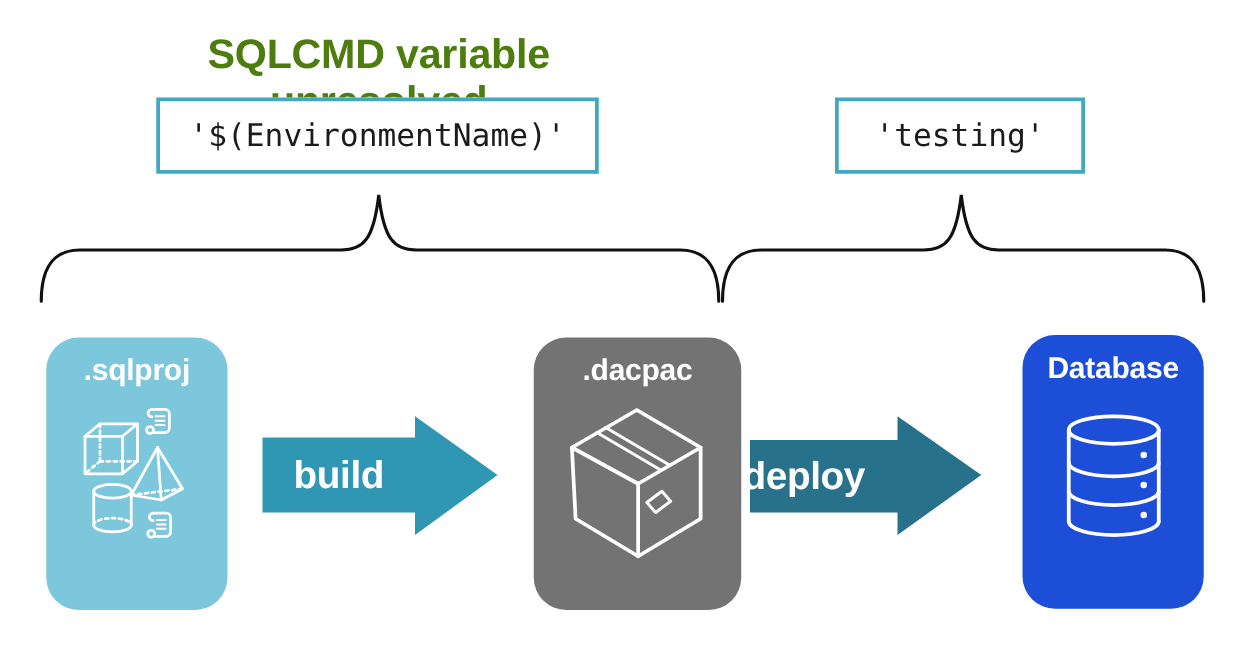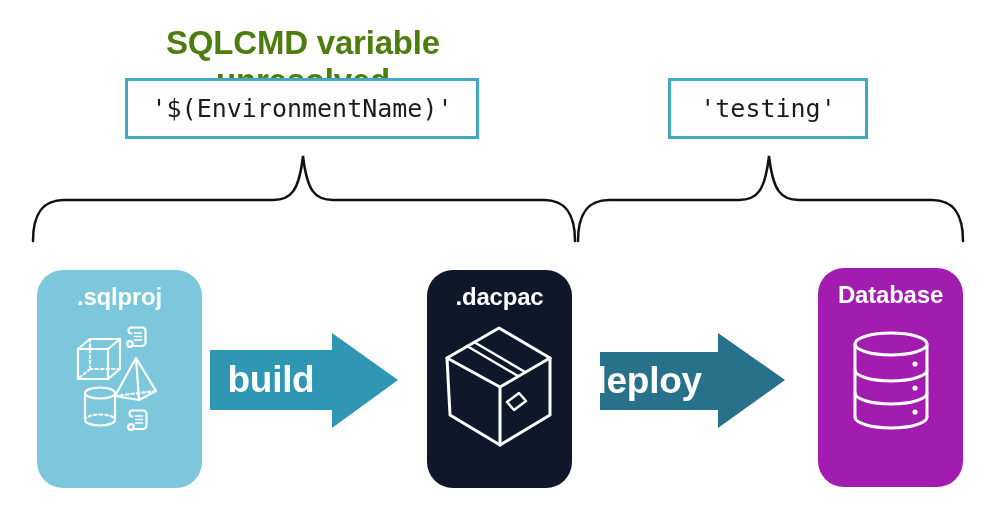--- a/index.html
+++ b/index.html
@@ -18,31 +18,31 @@
     display:flex;align-items:center;justify-content:center;
     font-family:"DejaVu Sans Mono","Liberation Mono",monospace;
     font-size:25px;color:#1b1b1b;
   }
   #code-box-left{left:125px;top:78px;width:354px;height:61px;}
   #code-box-right{left:668px;top:78px;width:200px;height:61px;}
   #overlay-svg{position:absolute;left:0;top:0;width:1000px;height:522px;}
   .node{
     position:absolute;border-radius:26px;
   }
-  #node-sqlproj{left:37px;top:270px;width:165px;height:218px;background:#7cc7db;}
-  #node-dacpac{left:427px;top:270px;width:145px;height:218px;background:#0f172a;}
-  #node-database{left:818px;top:268px;width:145px;height:219px;background:#a21caf;}
+  #node-sqlproj{left:37px;top:270px;width:145px;height:218px;background:#7cc7db;}
+  #node-dacpac{left:427px;top:270px;width:166px;height:218px;background:#737373;}
+  #node-database{left:818px;top:268px;width:145px;height:219px;background:#1d4ed8;}
   .node-label{
     padding-top:13px;text-align:center;font-size:24px;font-weight:700;color:#ffffff;
     letter-spacing:-0.2px;
   }
   .node-icon{position:absolute;left:0;top:0;width:100%;height:100%;}
   .arrow-label{
     position:absolute;display:flex;align-items:center;justify-content:center;
-    font-size:37px;font-weight:700;color:#ffffff;letter-spacing:-0.3px;
+    font-size:31px;font-weight:700;color:#ffffff;letter-spacing:-0.3px;
   }
   #build-label{left:210px;top:350px;width:122px;height:60px;}
   #deploy-label{left:584px;top:352px;width:118px;height:58px;}
 </style>
 </head>
 <body>
 
 <div id="canvas">
 
   <div id="heading-left" class="heading">SQLCMD variable unresolved</div>

